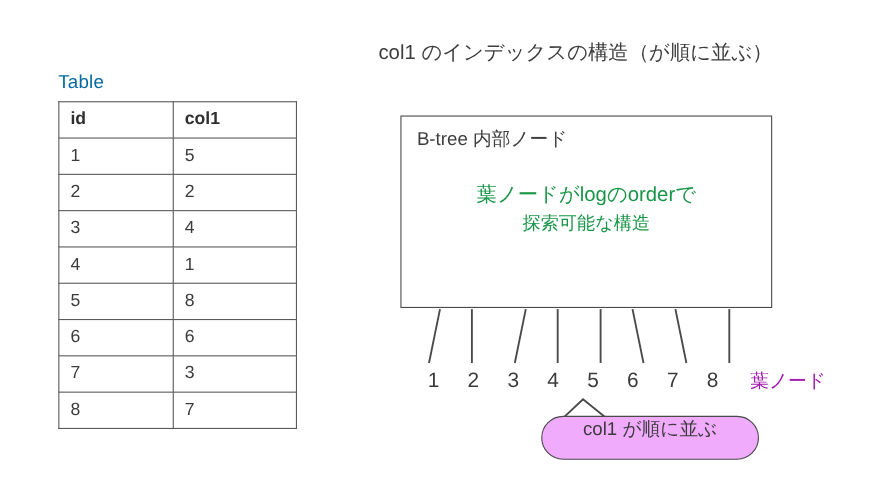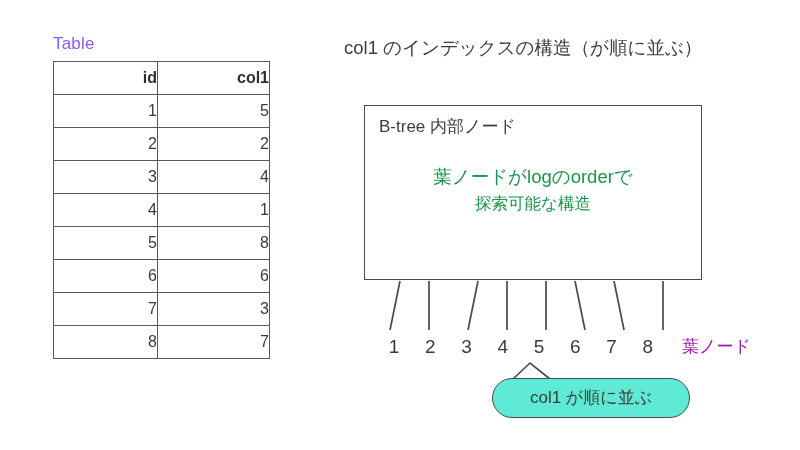--- a/index.html
+++ b/index.html
@@ -20,36 +20,37 @@
   
   #table-block {
     position: absolute;
     left: 53px;
     top: 34px;
     width: 216px;
   }
   #table-caption {
     font-size: 17px;
     line-height: 20px;
-    color: #8b5cf6;
+    color: #0369a1;
     margin-bottom: 7px;
     letter-spacing: .2px;
+    margin-top: 31px;
   }
   table.data-table {
     border-collapse: collapse;
     width: 216px;
     table-layout: fixed;
   }
   table.data-table th,
   table.data-table td {
     border: 1px solid #5a5a5a;
     height: 33px;
     padding: 0 0 0 10px;
     font-size: 16px;
-    text-align: right;
+    text-align: left;
     color: #3b3b3b;
     font-weight: normal;
     vertical-align: middle;
     box-sizing: border-box;
   }
   table.data-table th {
     font-weight: bold;
     color: #2f2f2f;
   }
   table.data-table col.c-id   { width: 104px; }
@@ -141,24 +142,23 @@
 
   
   #callout {
     position: absolute;
     left: 162px;
     top: 378px;
     width: 198px;
     height: 40px;
     border: 1.6px solid #4a4a4a;
     border-radius: 20px;
-    background: #5eead4;
+    background: #f0abfc;
     box-sizing: border-box;
     display: flex;
-    align-items: center;
     justify-content: center;
   }
   #callout-text {
     font-size: 17px;
     line-height: 22px;
     color: #3b3b3b;
     white-space: nowrap;
   }
 </style>
 </head>

